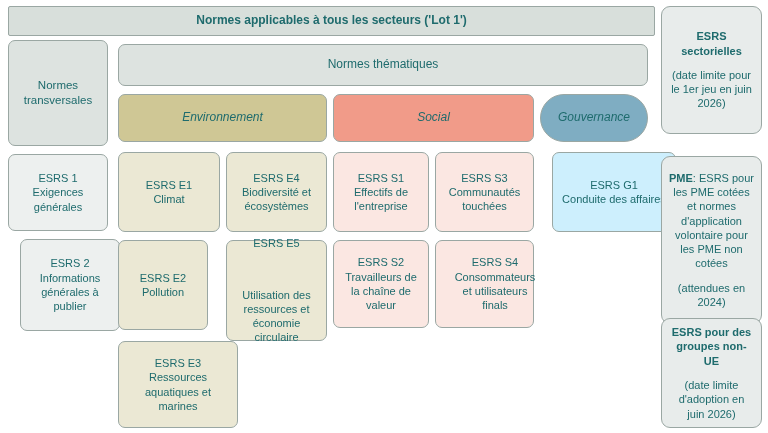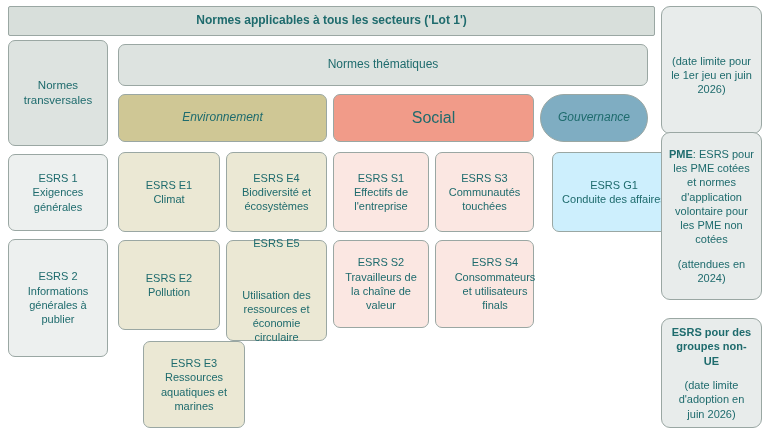--- a/index.html
+++ b/index.html
@@ -35,49 +35,49 @@
   }
   .header-bar{
     left:8px;top:6px;width:647px;height:30px;
     background:var(--header-bg);
     border-radius:2px;
     font-size:12px;font-weight:bold;
   }
   .neutral{background:var(--neutral);}
   .light{background:var(--light);}
   .env-h{background:var(--env-header);font-style:italic;font-size:12px;}
-  .soc-h{background:var(--social-header);font-size:16px;}
+  .soc-h{background:var(--social-header);font-style:italic;font-size:12px;}
   .gouv-h{background:var(--gouv-header);font-style:italic;font-size:12px;border-radius:24px;}
   .env{background:var(--env-card);}
   .soc{background:var(--social-card);}
   .gouv{background:var(--gouv-card);}
   .sb{background:var(--sidebar-bg);border-radius:9px;padding:6px 7px;}
   .sb .b{font-weight:bold;}
   .sb-note{margin-top:10px;}
   .sb-title{font-weight:bold;}
   
   .pos-trans{left:8px;top:40px;width:100px;height:106px;font-size:11.5px;}
   .pos-esrs1{left:8px;top:154px;width:100px;height:77px;}
-  .pos-esrs2{left:8px;top:239px;width:100px;height:118px;}
+  .pos-esrs2{left:20px;top:239px;width:100px;height:92px;}
   .pos-them{left:118px;top:44px;width:530px;height:42px;font-size:12px;}
   .pos-envh{left:118px;top:94px;width:209px;height:48px;}
   .pos-soch{left:333px;top:94px;width:201px;height:48px;}
   .pos-gouvh{left:540px;top:94px;width:108px;height:48px;}
   .pos-e1{left:118px;top:152px;width:102px;height:80px;}
   .pos-e4{left:226px;top:152px;width:101px;height:80px;}
   .pos-s1{left:333px;top:152px;width:96px;height:80px;}
   .pos-s3{left:435px;top:152px;width:99px;height:80px;}
   .pos-g1{left:552px;top:152px;width:124px;height:80px;}
-  .pos-e2{left:118px;top:240px;width:102px;height:90px;}
+  .pos-e2{left:118px;top:240px;width:90px;height:90px;}
   .pos-e5{left:226px;top:240px;width:101px;height:101px;gap:37px;}
   .pos-s2{left:333px;top:240px;width:96px;height:88px;}
   .pos-s4{left:435px;top:240px;width:99px;height:88px;padding-left:27px;}
-  .pos-e3{left:118px;top:341px;width:102px;height:87px;margin-left:25px;}
+  .pos-e3{left:118px;top:341px;width:120px;height:87px;}
   .pos-sb1{left:661px;top:6px;width:101px;height:128px;}
-  .pos-sb2{left:661px;top:132px;width:101px;height:168px;}
+  .pos-sb2{left:661px;top:156px;width:101px;height:168px;}
   .pos-sb3{left:661px;top:318px;width:101px;height:110px;}
 </style>
 </head>
 <body>
 
 <div class="canvas">
 
   <div class="box header-bar">
     <span>Normes applicables à tous les secteurs ('Lot 1')</span>
   </div>
@@ -147,20 +147,21 @@
     <div>ESRS S4</div>
     <div>Consommateurs et utilisateurs finals</div>
   </div>
 
   <div class="box gouv pos-g1">
     <div>ESRS G1</div>
     <div>Conduite des affaires</div>
   </div>
 
   <div class="box sb pos-sb1">
+    <div class="sb-title">ESRS sectorielles</div>
     <div class="sb-note">(date limite pour le 1er jeu en juin 2026)</div>
   </div>
 
   <div class="box sb pos-sb2">
     <div>
       <span class="b">PME</span><span>: ESRS pour les PME cotées et normes d'application volontaire pour les PME non cotées</span>
     </div>
     <div class="sb-note">(attendues en 2024)</div>
   </div>
 

